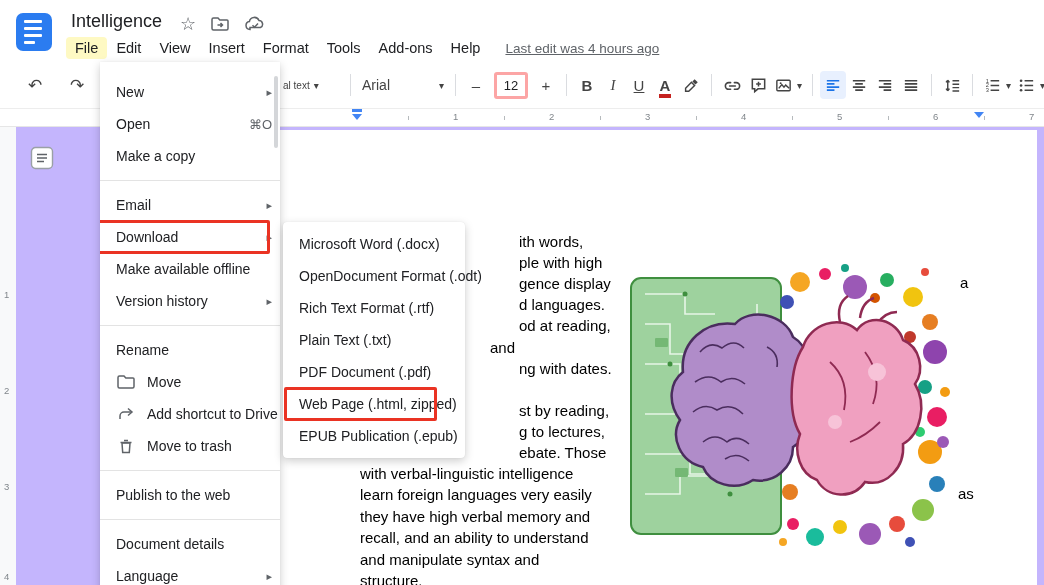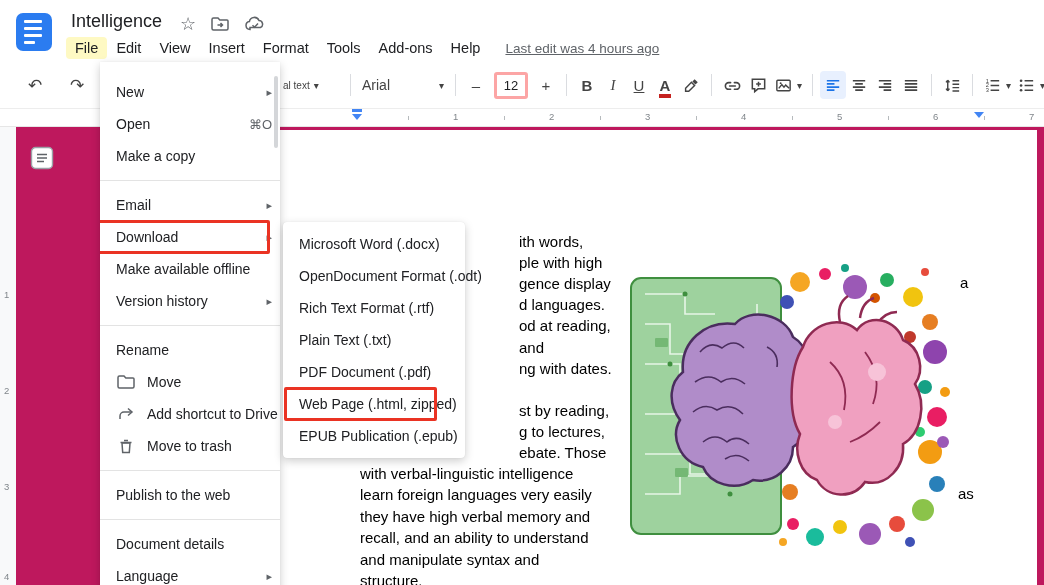--- a/index.html
+++ b/index.html
@@ -42,21 +42,21 @@
           border-bottom:1px solid #e6e6e6;z-index:2;}
   .rnum{position:absolute;top:3px;font-size:9.5px;color:#80868b;}
   .rtick{position:absolute;top:8px;width:1px;height:4px;background:#b6babd;}
   .ind-bar{position:absolute;left:352px;top:1px;width:10px;height:3px;background:#4285f4;}
   .ind-tri{position:absolute;width:0;height:0;border-left:5px solid transparent;
            border-right:5px solid transparent;border-top:6px solid #4285f4;}
   .vruler{position:absolute;left:0;top:126px;width:16px;bottom:0;background:#f8f9fa;z-index:1;}
   .vnum{position:absolute;left:4px;font-size:9.5px;color:#80868b;}
 
   
-  .main{position:absolute;left:0;top:126px;width:100%;height:459px;background:#be185d;}
+  .main{position:absolute;left:0;top:126px;width:100%;height:459px;background:#c4b5fd;}
   .page{position:absolute;left:125px;top:4px;width:912px;height:455px;background:#fff;}
   .outline-btn{position:absolute;left:30px;top:20px;cursor:pointer;}
   .docline{position:absolute;font-size:15px;line-height:20px;color:#000;white-space:nowrap;}
   .sideletter{position:absolute;font-size:15px;color:#000;}
   .docimg{position:absolute;left:625px;top:126px;cursor:pointer;}
 
   
   .menu{position:absolute;background:#fff;border-radius:0 0 4px 4px;z-index:10;
         box-shadow:0 3px 10px rgba(0,0,0,.2),0 0 1px rgba(0,0,0,.12);}
   .filemenu{left:100px;top:62px;width:180px;padding:14px 0 8px;height:540px;box-sizing:border-box;overflow:hidden;}
@@ -87,21 +87,21 @@
         <rect x="1.5" y="1.5" width="21" height="21" rx="4" fill="#fff" stroke="#9aa0a6" stroke-width="1.4"></rect>
         <path d="M7 8.5h10M7 12h10M7 15.5h7" stroke="#5f6368" stroke-width="1.6" fill="none"></path>
       </svg>
     </div>
 
     <div class="docline" style="left:519px;top:106px">ith words,</div>
     <div class="docline" style="left:519px;top:127px">ple with high</div>
     <div class="docline" style="left:519px;top:148px">gence display</div>
     <div class="docline" style="left:519px;top:169px">d languages.</div>
     <div class="docline" style="left:519px;top:190px">od at reading,</div>
-    <div class="docline" style="left:519px;top:212px">and</div>
+    <div class="docline" style="left:490px;top:212px">and</div>
     <div class="docline" style="left:519px;top:233px">ng with dates.</div>
     <div class="docline" style="left:519px;top:275px">st by reading,</div>
     <div class="docline" style="left:519px;top:296px">g to lectures,</div>
     <div class="docline" style="left:519px;top:317px">ebate. Those</div>
     <div class="docline" style="left:360px;top:338px">with verbal-linguistic intelligence</div>
     <div class="docline" style="left:360px;top:359px">learn foreign languages very easily</div>
     <div class="docline" style="left:360px;top:381px">they have high verbal memory and</div>
     <div class="docline" style="left:360px;top:402px">recall, and an ability to understand</div>
     <div class="docline" style="left:360px;top:424px">and manipulate syntax and</div>
     <div class="docline" style="left:360px;top:445px">structure.</div>

